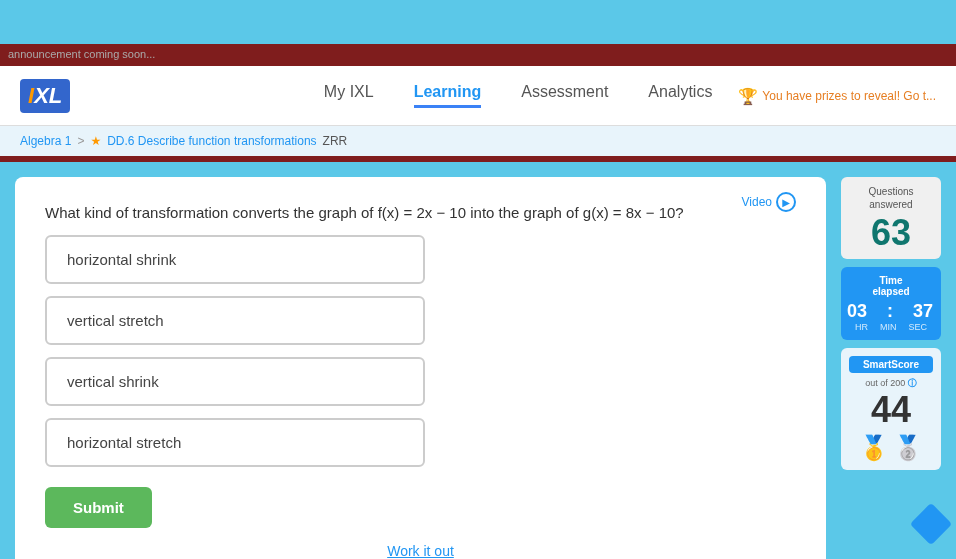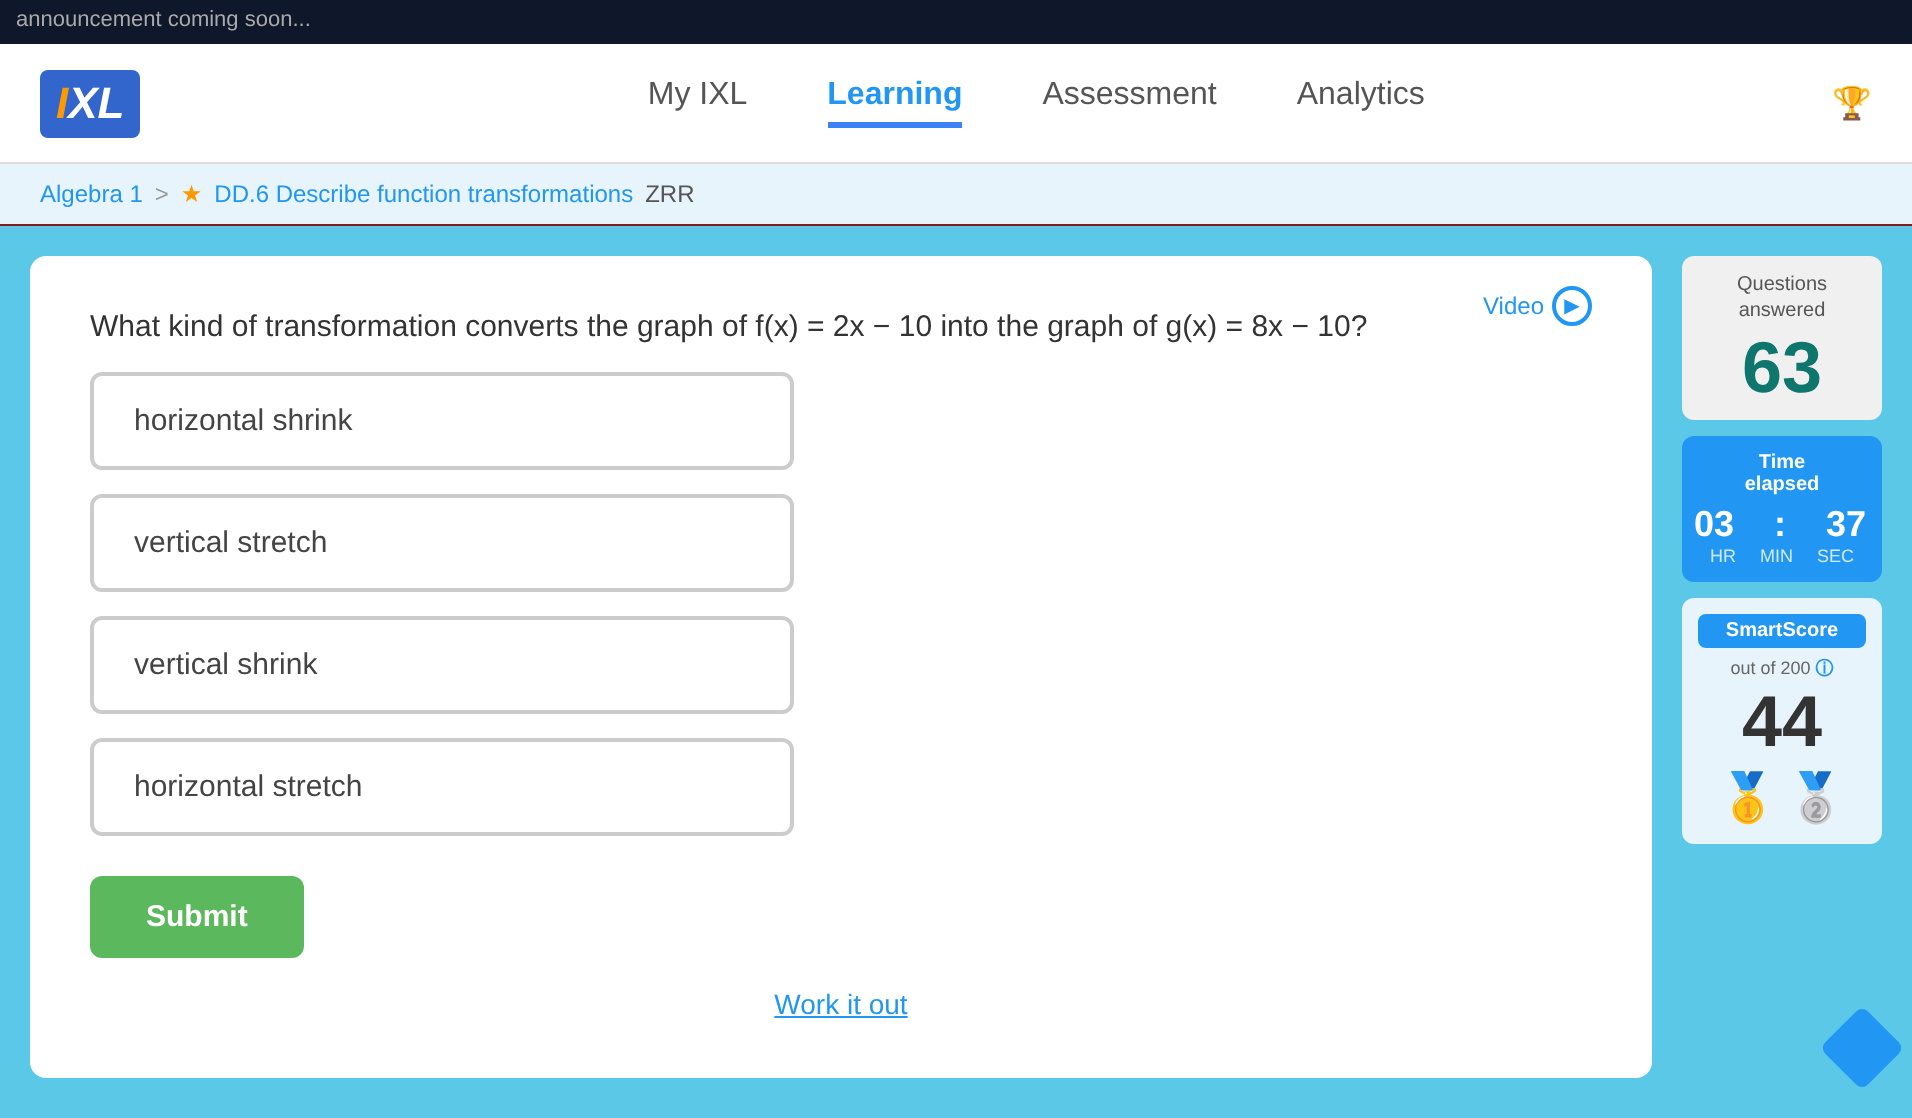--- a/index.html
+++ b/index.html
@@ -7,24 +7,25 @@
       font-family: Arial, sans-serif;
       background: #5bc8e8;
       width: 956px;
       height: 559px;
       overflow: hidden;
       position: relative;
     }
 
     
     .top-bar {
-      background: #0f172a;
+      background: #7f1d1d;
       height: 22px;
       width: 100%;
       position: relative;
+      margin-top: 44px;
     }
     .top-bar-text {
       color: #aaa;
       font-size: 11px;
       padding: 4px 8px;
     }
 
     
     .nav-bar {
       background: white;
@@ -76,21 +77,21 @@
       gap: 4px;
     }
     .prize-icon { color: #e67e22; font-size: 16px; }
 
     
     .breadcrumb {
       background: #e8f4fb;
       padding: 8px 20px;
       font-size: 12px;
       color: #555;
-      border-bottom: 1px solid #7f1d1d;
+      border-bottom: 6px solid #7f1d1d;
       display: flex;
       align-items: center;
       gap: 6px;
     }
     .breadcrumb a { color: #2196f3; text-decoration: none; }
     .breadcrumb .star { color: #ff9900; }
     .breadcrumb .sep { color: #999; }
 
     
     .main-content {
@@ -147,21 +148,21 @@
     }
 
     .answer-option {
       border: 2px solid #ccc;
       border-radius: 6px;
       padding: 14px 20px;
       font-size: 15px;
       color: #444;
       cursor: pointer;
       background: white;
-      width: 352px;
+      width: 380px;
       text-align: left;
       transition: border-color 0.2s;
     }
 
     .submit-btn {
       background: #5cb85c;
       color: white;
       border: none;
       border-radius: 6px;
       padding: 12px 28px;
@@ -296,20 +297,21 @@
     <span class="logo-i">I</span>XL
   </div>
   <div class="nav-links">
     <a class="nav-link">My IXL</a>
     <a class="nav-link active">Learning</a>
     <a class="nav-link">Assessment</a>
     <a class="nav-link">Analytics</a>
   </div>
   <div class="prize-banner">
     <span class="prize-icon">🏆</span>
+    <span>You have prizes to reveal! Go t...</span>
   </div>
 </div>
 
 <div class="breadcrumb">
   <a>Algebra 1</a>
   <span class="sep">&gt;</span>
   <span class="star">★</span>
   <a>DD.6 Describe function transformations</a>
   <span>ZRR</span>
 </div>

